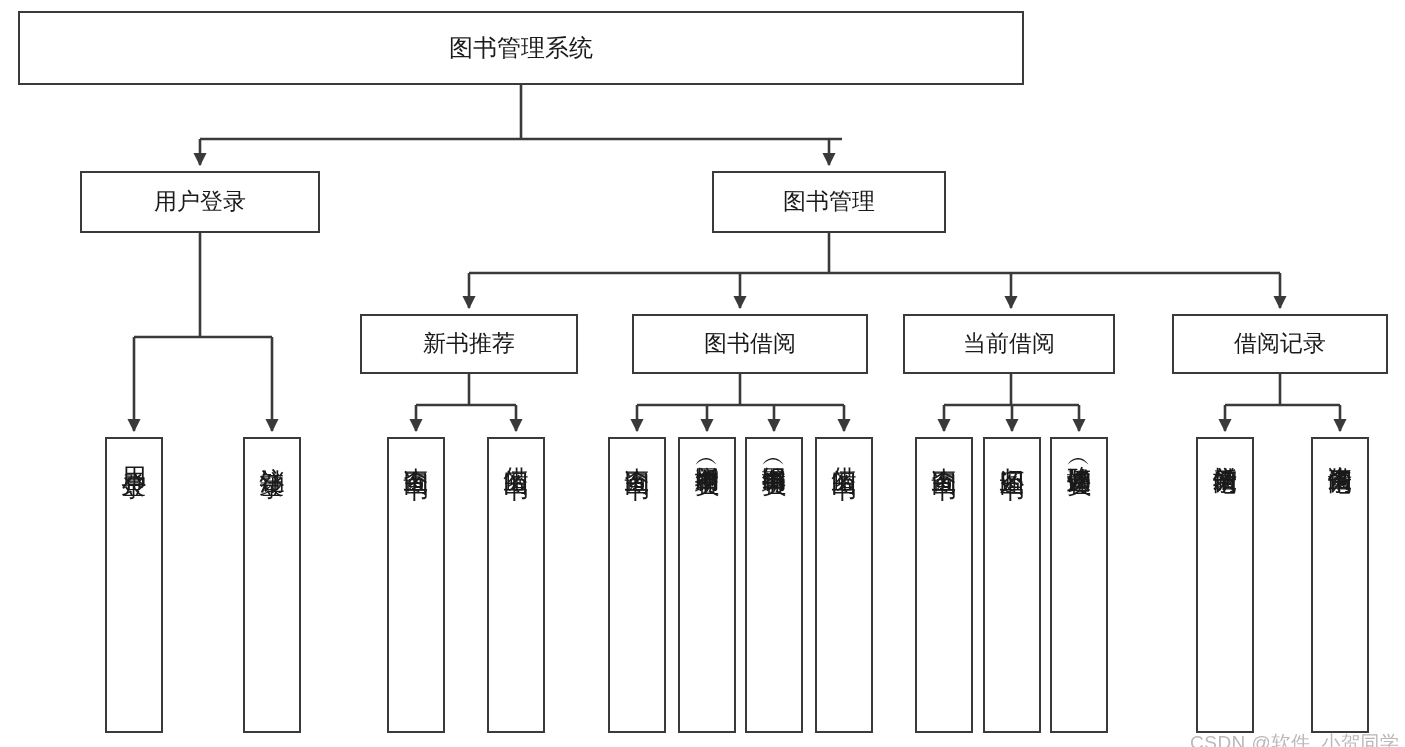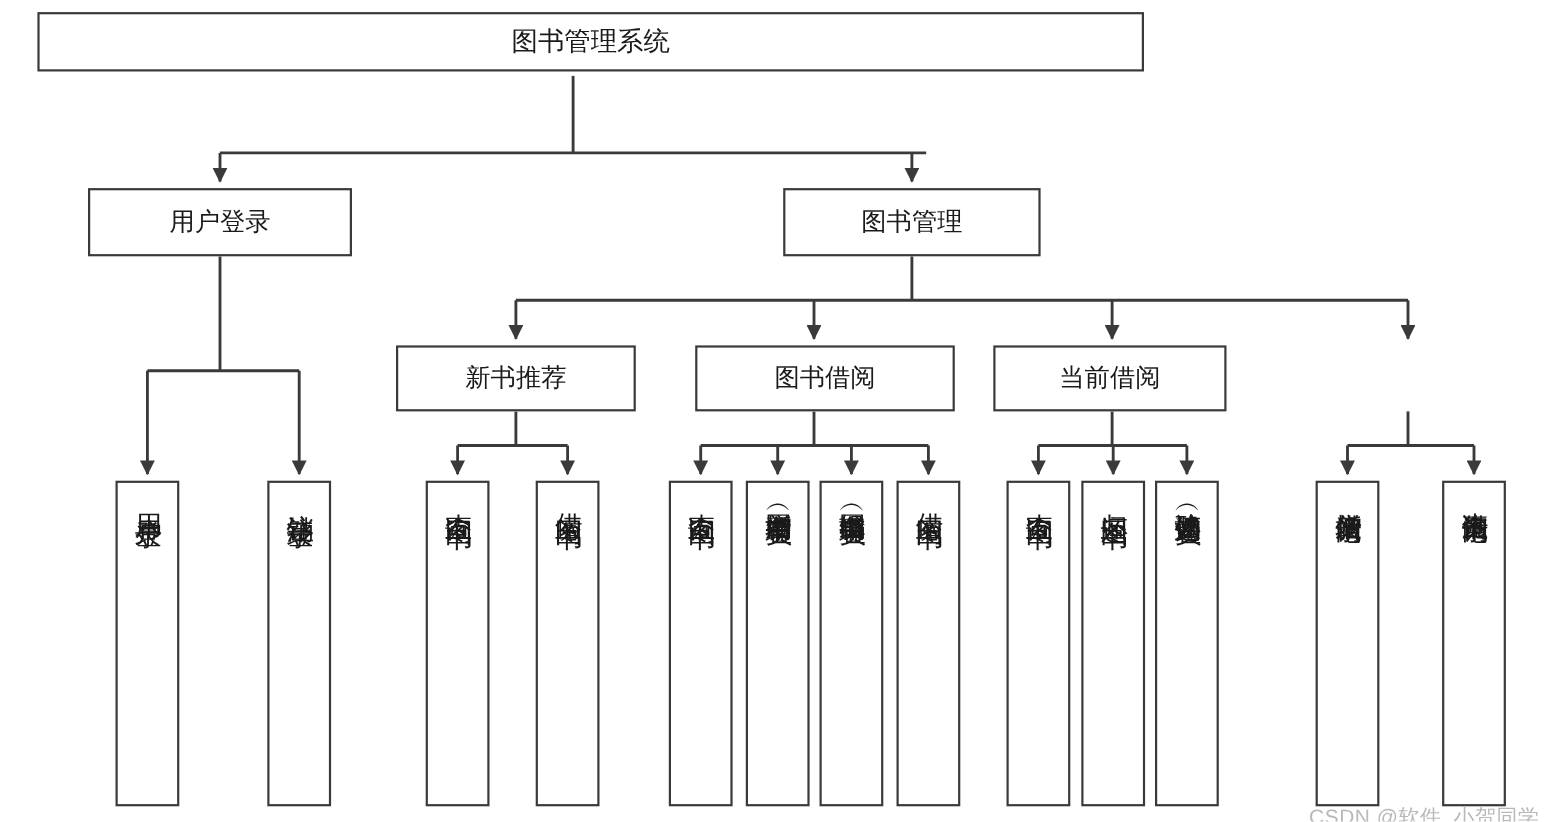--- a/index.html
+++ b/index.html
@@ -121,39 +121,42 @@
       <path d="M 1012 405 L 1012 431" marker-end="url(#arrow)"></path>
       <path d="M 1079 405 L 1079 431" marker-end="url(#arrow)"></path>
 
       <path d="M 1280 374 L 1280 405"></path>
       <path d="M 1225 405 L 1340 405"></path>
       <path d="M 1225 405 L 1225 431" marker-end="url(#arrow)"></path>
       <path d="M 1340 405 L 1340 431" marker-end="url(#arrow)"></path>
     </g>
   </svg>
 
-  <div class="node h-node node-root" id="node-root" style="left: 18px; top: 11px; width: 1006px; height: 54px; margin-left: 16px;">
+  <div class="node h-node node-root" id="node-root" style="left: 18px; top: 11px; width: 1006px; height: 74px;">
     <span class="lbl">图书管理系统</span>
   </div>
 
   <div class="node h-node" id="node-l1-0" style="left: 80px; top: 171px; width: 240px; height: 62px;">
     <span class="lbl">用户登录</span>
   </div>
   <div class="node h-node" id="node-l2-0" style="left: 360px; top: 314px; width: 218px; height: 60px;">
     <span class="lbl">新书推荐</span>
   </div>
 
   <div class="node h-node" id="node-l1-1" style="left: 712px; top: 171px; width: 234px; height: 62px;">
     <span class="lbl">图书管理</span>
   </div>
   <div class="node h-node" id="node-l2-1" style="left: 632px; top: 314px; width: 236px; height: 60px;">
     <span class="lbl">图书借阅</span>
   </div>
   <div class="node h-node" id="node-l2-2" style="left: 903px; top: 314px; width: 212px; height: 60px;">
     <span class="lbl">当前借阅</span>
+  </div>
+  <div class="node h-node" id="node-l2-3" style="left: 1172px; top: 314px; width: 216px; height: 60px;">
+    <span class="lbl">借阅记录</span>
   </div>
 
   <div class="node v-node" id="node-leaf-0" style="left: 105px; top: 437px; width: 58px; height: 296px;">
     <span class="lbl">用户登录</span>
   </div>
   <div class="node v-node" id="node-leaf-1" style="left: 243px; top: 437px; width: 58px; height: 296px;">
     <span class="lbl">注销登录</span>
   </div>
   <div class="node v-node" id="node-leaf-2" style="left: 387px; top: 437px; width: 58px; height: 296px;">
     <span class="lbl">查询图书</span>

